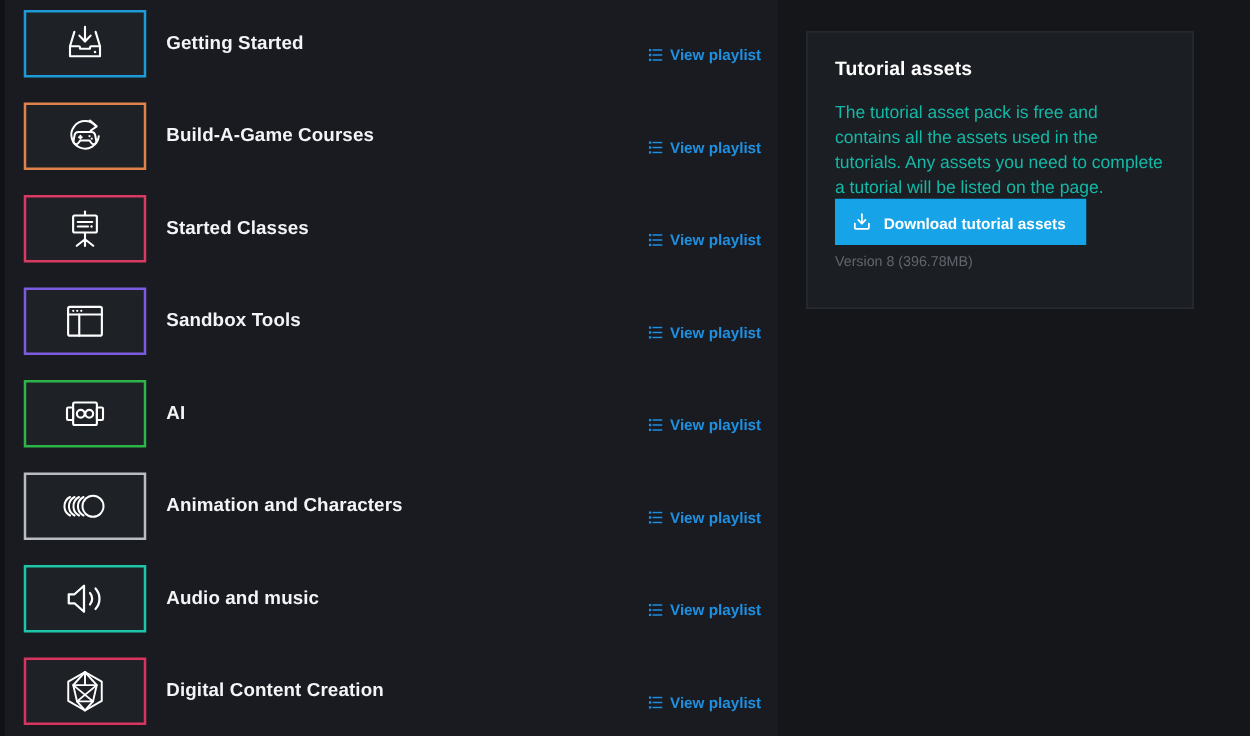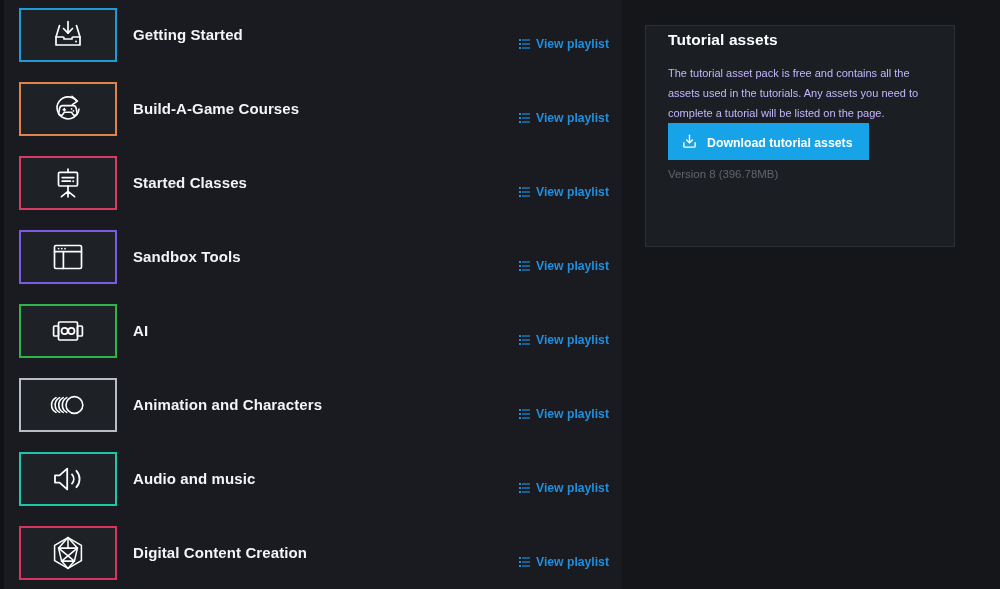--- a/index.html
+++ b/index.html
@@ -99,34 +99,34 @@
   
   .asset-card {
     position: absolute;
     left: 645px;
     top: 25px;
     width: 310px;
     height: 222px;
     box-sizing: border-box;
     border: 1px solid #2b2f36;
     background: #1b1e23;
-    padding: 5px 22px 0 22px;
+    padding: 21px 22px 0 22px;
   }
   .card-title {
     margin: 0;
     font-size: 15.5px;
     font-weight: bold;
     color: #ffffff;
     letter-spacing: .1px;
   }
   .card-body {
     margin: 14px 0 0 0;
-    font-size: 11px;
+    font-size: 14px;
     line-height: 20px;
-    color: #c4b5fd;
+    color: #14b8a6;
     max-width: 266px;
   }
   .download-btn {
     margin-top: 0;
     display: inline-flex;
     align-items: flex-end;
     gap: 10px;
     background: #17a3e8;
     color: #ffffff;
     border: none;

